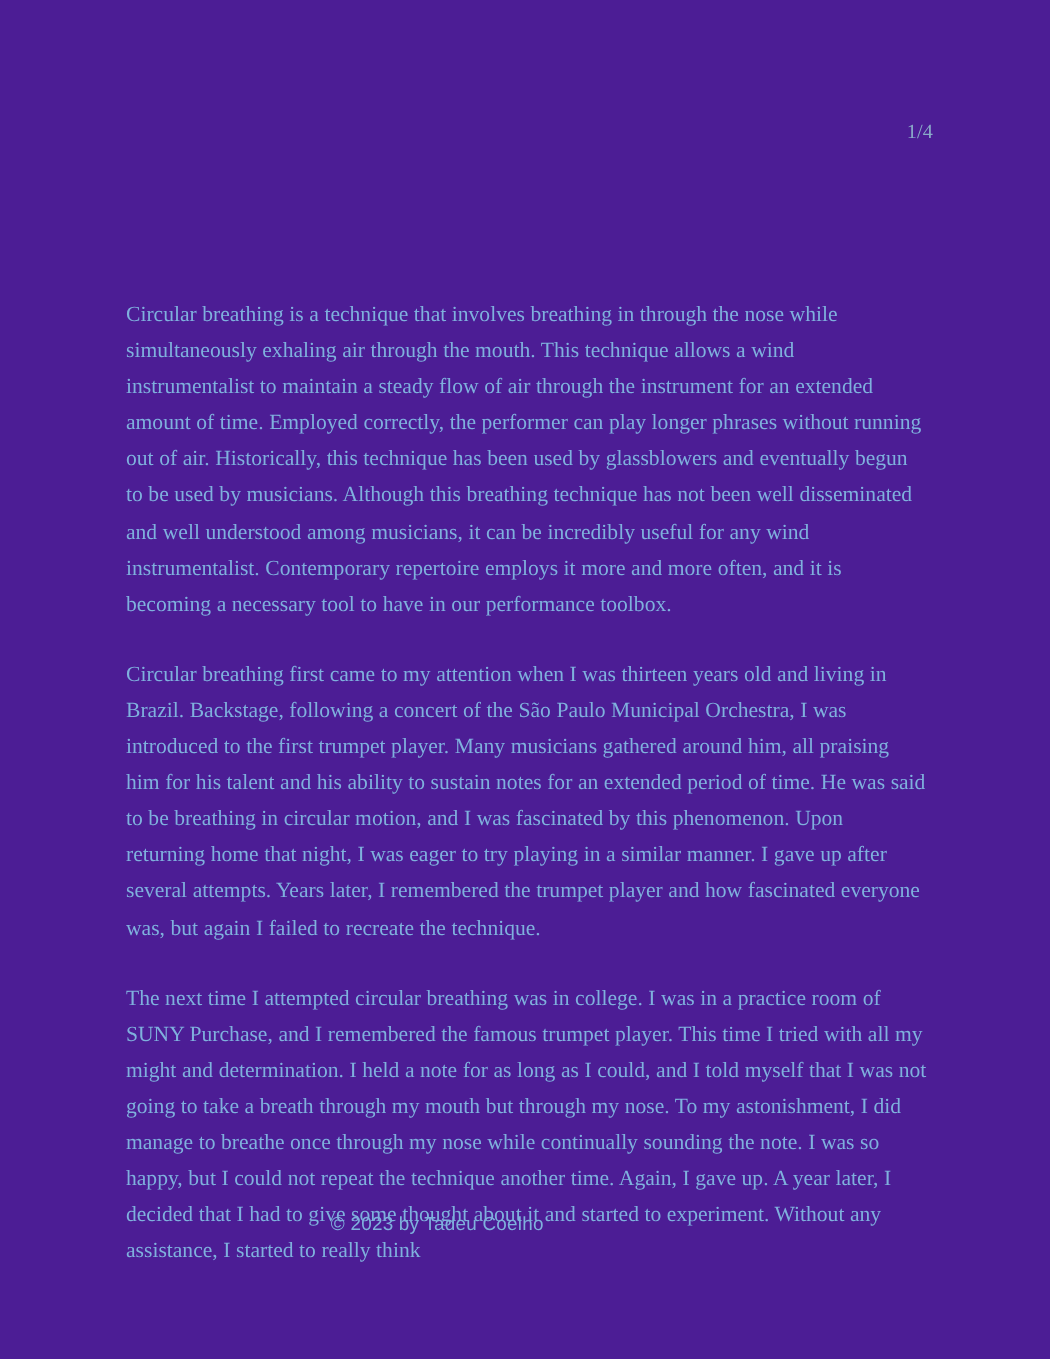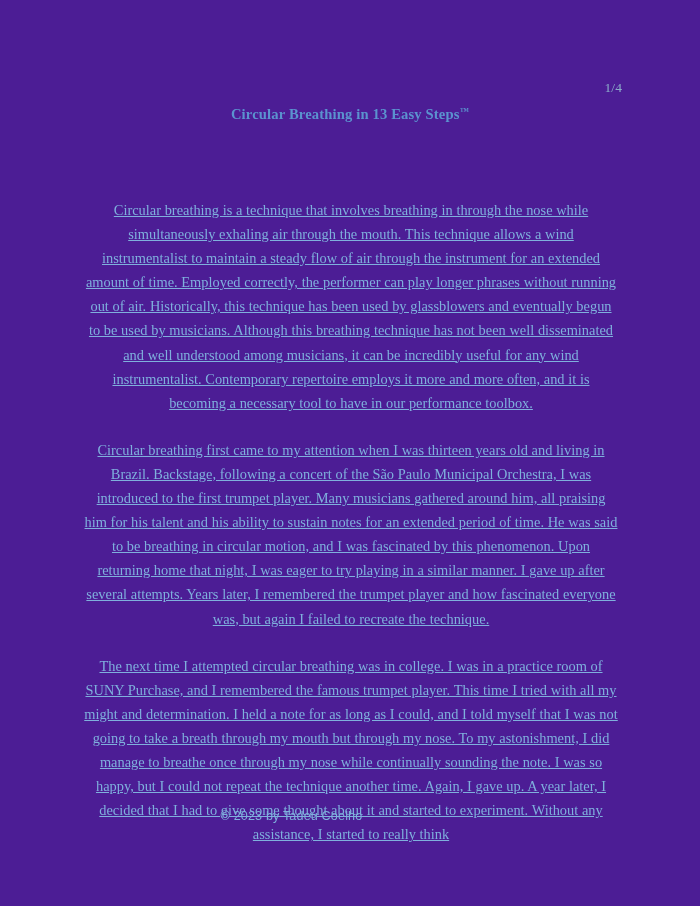--- a/index.html
+++ b/index.html
@@ -75,23 +75,22 @@
     top: 198px;
     left: 84px;
     width: 534px;
   }
   .doc-paragraph {
     margin: 0 0 23px 0;
     font-family: "Liberation Serif", "DejaVu Serif", serif;
     font-size: 14.4px;
     line-height: 24.1px;
     color: #7fb0dd;
-    text-align: center;
+    text-align: left;
     word-spacing: 0.1px;
-    text-decoration: underline;
   }
   .doc-paragraph:last-child {
     margin-bottom: 0;
   }
 
   
   .doc-footer {
     position: absolute;
     top: 808px;
     left: 0;
@@ -106,21 +105,20 @@
   }
 </style>
 </head>
 <body>
 
 <div class="page">
 
   <div class="page-number">1/4</div>
 
   <div class="doc-head">
-    <h1 class="doc-title"><span>Circular Breathing in 13 Easy Steps</span><span class="tm">™</span></h1>
   </div>
 
   <div class="doc-body">
     <p class="doc-paragraph">Circular breathing is a technique that involves breathing in through the nose while simultaneously exhaling air through the mouth. This technique allows a wind instrumentalist to maintain a steady flow of air through the instrument for an extended amount of time. Employed correctly, the performer can play longer phrases without running out of air.  Historically, this technique has been used by glassblowers and eventually begun to be used by musicians. Although this breathing technique has not been well disseminated and well understood among musicians, it can be incredibly useful for any wind instrumentalist. Contemporary repertoire employs it more and more often, and it is becoming a necessary tool to have in our performance toolbox.</p>
     <p class="doc-paragraph">Circular breathing first came to my attention when I was thirteen years old and living in Brazil. Backstage, following a concert of the São Paulo Municipal Orchestra, I was introduced to the first trumpet player. Many musicians gathered around him, all praising him for his talent and his ability to sustain notes for an extended period of time. He was said to be breathing in circular motion, and I was fascinated by this phenomenon. Upon returning home that night, I was eager to try playing in a similar manner.  I gave up after several attempts. Years later, I remembered the trumpet player and how fascinated everyone was, but again I failed to recreate the technique.</p>
     <p class="doc-paragraph">The next time I attempted circular breathing was in college. I was in a practice room of SUNY Purchase, and I remembered the famous trumpet player. This time I tried with all my might and determination.  I held a note for as long as I could, and I told myself that I was not going to take a breath through my mouth but through my nose.  To my astonishment, I did manage to breathe once through my nose while continually sounding the note.  I was so happy, but I could not repeat the technique another time.  Again, I gave up.  A year later, I decided that I had to give some thought about it and started to experiment.  Without any assistance, I started to really think</p>
   </div>
 
   <div class="doc-footer">© 2023 by Tadeu Coelho</div>
 

